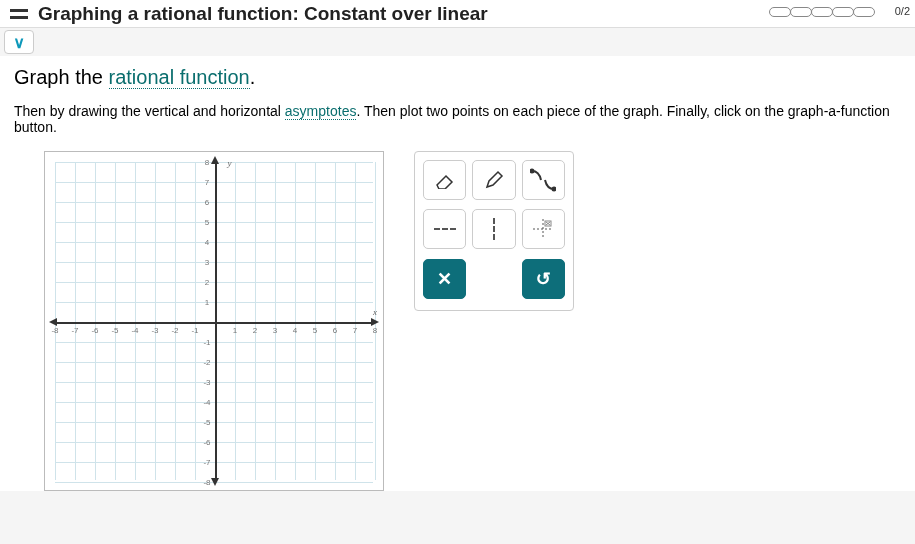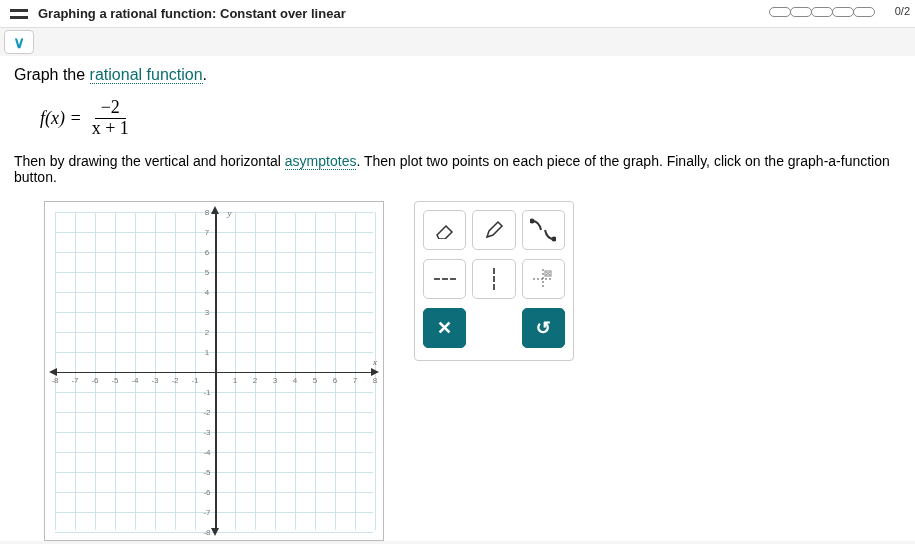--- a/index.html
+++ b/index.html
@@ -1,27 +1,27 @@
 <!DOCTYPE html>
 <html><head>
 <meta charset="utf-8">
 <style>
   * { box-sizing: border-box; margin: 0; padding: 0; }
   body { font-family: Arial, sans-serif; background: #f5f5f5; width: 915px; height: 544px; overflow: hidden; }
   .header { background: #fff; border-bottom: 1px solid #ddd; display: flex; align-items: center; padding: 4px 10px; height: 28px; position: relative; }
   .equals-icon { width: 18px; height: 14px; display: flex; flex-direction: column; justify-content: space-around; margin-right: 10px; }
   .equals-icon span { height: 3px; background: #333; }
-  .header-title { font-weight: bold; font-size: 13px; color: #222; }
+  .header-title { font-weight: bold; font-size: 19px; color: #222; }
   .progress-track { position: absolute; right: 40px; top: 7px; display: flex; gap: 0; }
   .progress-seg { width: 22px; height: 10px; border: 1px solid #888; border-radius: 5px; margin-left: -1px; }
   .score { position: absolute; right: 5px; top: 5px; font-size: 11px; color: #333; }
   .expand-tab { width: 30px; height: 24px; background: #fff; border: 1px solid #ccc; border-radius: 4px; display: flex; align-items: center; justify-content: center; margin: 2px 0 0 4px; }
   .chev { color: #0d98ba; font-size: 16px; font-weight: bold; }
   .content { padding: 10px 14px 0 14px; background: #fff; margin-top: 2px; }
-  .prompt1 { font-size: 16px; margin-bottom: 14px; }
+  .prompt1 { font-size: 20px; margin-bottom: 14px; }
   .link { border-bottom: 1px dotted #0a6e6e; color: #0a6e6e; }
   .formula { font-family: "Times New Roman", serif; font-size: 18px; margin: 0 0 14px 26px; display: flex; align-items: center; }
   .fx { font-style: italic; }
   .frac { display: inline-flex; flex-direction: column; align-items: center; margin-left: 4px; }
   .frac .num { border-bottom: 1px solid #000; padding: 0 6px; line-height: 1.1; }
   .frac .den { padding: 0 6px; line-height: 1.1; }
   .prompt2 { font-size: 14px; margin-bottom: 16px; }
   .work-area { display: flex; gap: 30px; padding-left: 30px; }
   .graph-wrap { width: 340px; height: 340px; border: 1px solid #bbb; position: relative; background: #fff; }
   .grid { position: absolute; inset: 10px; }
@@ -63,27 +63,20 @@
 
 <div class="expand-tab">
   <span class="chev">∨</span>
 </div>
 
 <div class="content">
   <p class="prompt1">
     <span>Graph the </span><span class="link">rational function</span><span>.</span>
   </p>
 
-  <div class="formula">
-    <span class="fx">f(x) =</span>
-    <span class="frac">
-      <span class="num">−2</span>
-      <span class="den">x + 1</span>
-    </span>
-  </div>
 
   <p class="prompt2">
     <span>Then by drawing the vertical and horizontal </span><span class="link">asymptotes</span><span>. Then plot two points on each piece of the graph. Finally, click on the graph-a-function button.</span>
   </p>
 
   <div class="work-area">
     <div class="graph-wrap">
       <div class="grid" id="grid">
           <div class="gl v" style="left: 0px;"></div>
           <div class="gl v" style="left: 20px;"></div>

